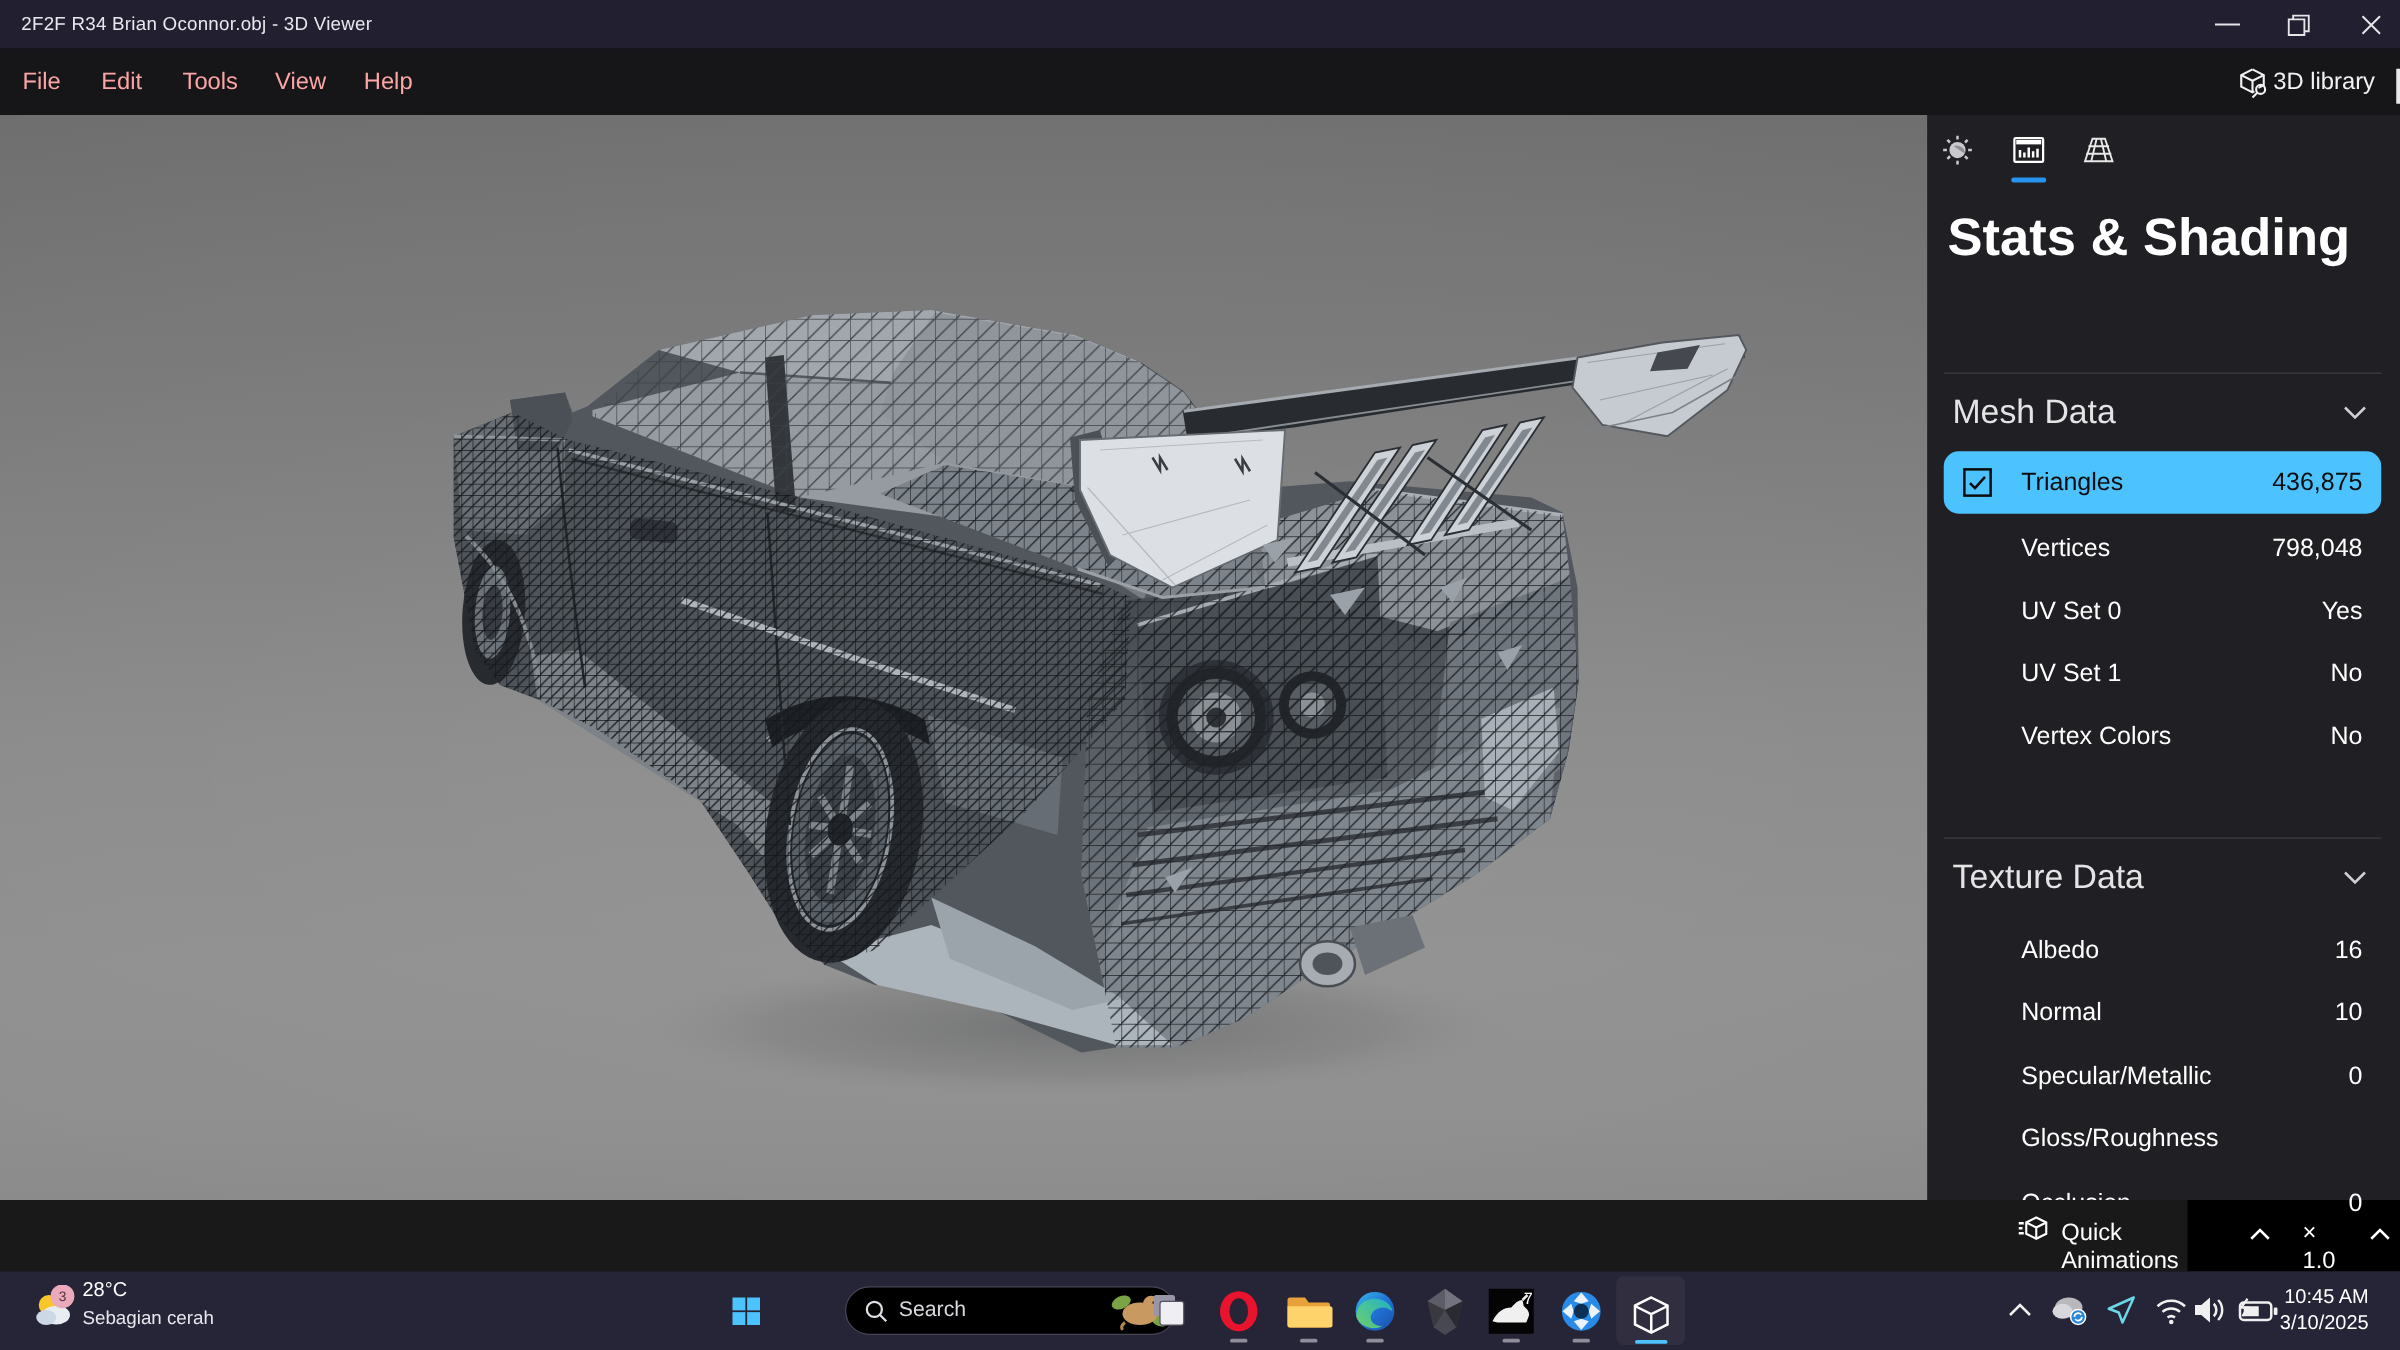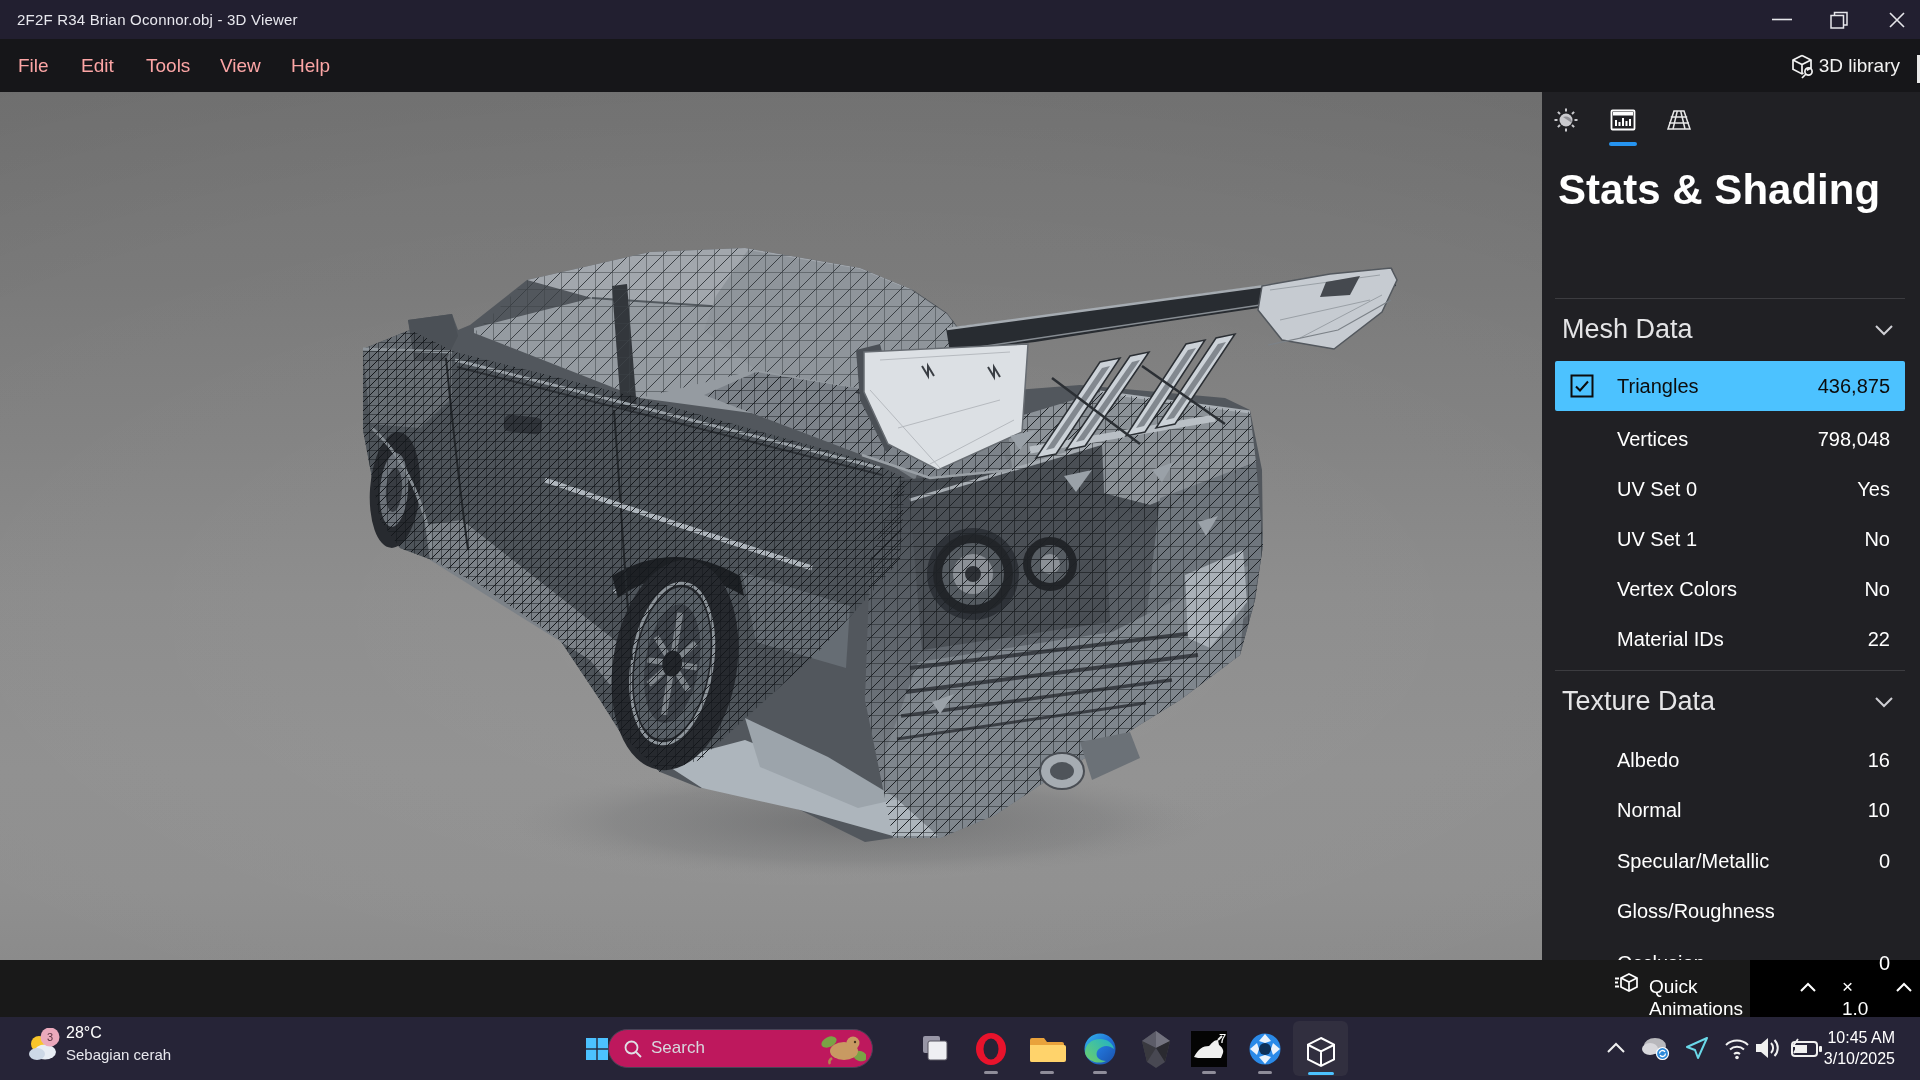--- a/index.html
+++ b/index.html
@@ -19,21 +19,21 @@
 #panel{position:absolute;top:92px;left:1542px;width:378px;height:868px;background:#202024;color:#fff}
 #panel .hdr{position:absolute;left:16px;font-size:42px;font-weight:bold;color:#fff}
 .btn{position:absolute;left:13px;width:350px;height:40px;background:#4cc2ff;border-radius:5px;color:#00283c;
  font-size:20px;text-align:center;line-height:40px}
 .sep{position:absolute;left:13px;width:350px;height:1px;background:#3c3c40}
 .sect{position:absolute;left:20px;font-size:27px;color:#e4e4e6}
 .chev{position:absolute;color:#cfcfd4}
 .row{position:absolute;left:13px;width:350px;height:50px;font-size:20px}
 .row .l{position:absolute;left:62px;top:14px}
 .row .v{position:absolute;right:15px;top:14px}
-.hirow{background:#4cc2ff;color:#0c0c0c;border-radius:2px}
+.hirow{background:#4cc2ff;color:#0c0c0c;border-radius:12px}
 
 #qbar{position:absolute;top:960px;left:0;width:1750px;height:57px;background:#191919;color:#fff}
 #taskbar{position:absolute;top:1017px;left:0;width:1920px;height:63px;background:#262437}
 .ticon{position:absolute;top:8px;width:48px;height:48px}
 .tdot{position:absolute;top:54px;width:14px;height:3px;border-radius:2px;background:#8f8d9a}
 </style>
 </head>
 <body>
 
 <div id="titlebar">
@@ -271,24 +271,20 @@
       <div class="v">Yes</div>
     </div>
   <div class="row" style="top:422px">
       <div class="l">UV Set 1</div>
       <div class="v">No</div>
     </div>
   <div class="row" style="top:472px">
       <div class="l">Vertex Colors</div>
       <div class="v">No</div>
     </div>
-  <div class="row" style="top:522px">
-      <div class="l">Material IDs</div>
-      <div class="v">22</div>
-    </div>
   <div class="sep" style="top:578px"></div>
   <div class="sect" style="top:594px">Texture Data</div>
   <svg class="chev" style="left:332px;top:604px" width="20" height="12" viewBox="0 0 20 12" fill="none" stroke="#cfcfd4" stroke-width="2">
       <path d="M2 2l8 8 8-8"></path>
     </svg>
   <div class="row" style="top:643px">
       <div class="l">Albedo</div>
       <div class="v">16</div>
     </div>
   <div class="row" style="top:693px">
@@ -339,21 +335,21 @@
 
   <svg class="ticon" style="left:573px" viewBox="0 0 48 48">
       <g fill="#4cc2ff">
         <rect x="13" y="13" width="10.3" height="10.3"></rect>
         <rect x="24.7" y="13" width="10.3" height="10.3"></rect>
         <rect x="13" y="24.7" width="10.3" height="10.3"></rect>
         <rect x="24.7" y="24.7" width="10.3" height="10.3"></rect>
       </g>
     </svg>
 
-  <div style="position:absolute;left:608px;top:12px;width:265px;height:39px;background:#be185d;border:1px solid #474456;border-radius:20px">
+  <div style="position:absolute;left:676px;top:12px;width:265px;height:39px;background:#000000;border:1px solid #474456;border-radius:20px">
     <svg style="position:absolute;left:14px;top:9px" width="20" height="20" viewBox="0 0 20 20" fill="none" stroke="#e0e0e6" stroke-width="1.8">
         <circle cx="8.5" cy="8.5" r="6"></circle>
         <path d="M13 13l5 5"></path>
       </svg>
     <div style="position:absolute;left:42px;top:8px;color:#d8d8de;font-size:17px">Search</div>
     <svg style="position:absolute;right:6px;top:2px" width="46" height="34" viewBox="0 0 46 34">
       <ellipse cx="9" cy="10" rx="8" ry="5" fill="#7aa345" transform="rotate(-25 9 10)"></ellipse>
       <ellipse cx="40" cy="24" rx="7" ry="5" fill="#7aa345" transform="rotate(20 40 24)"></ellipse>
       <ellipse cx="24" cy="19" rx="14" ry="9" fill="#c89a62"></ellipse>
       <circle cx="33" cy="11" r="6.5" fill="#c89a62"></circle>

